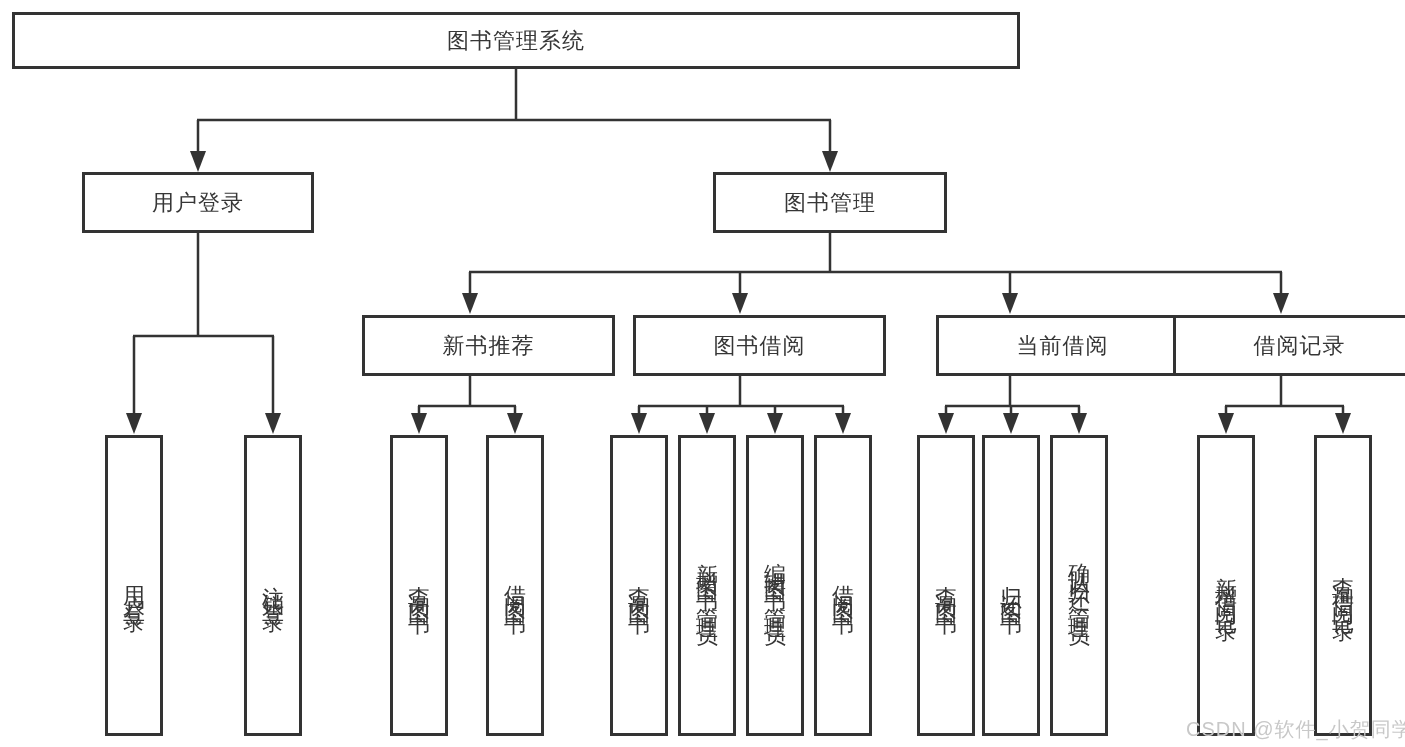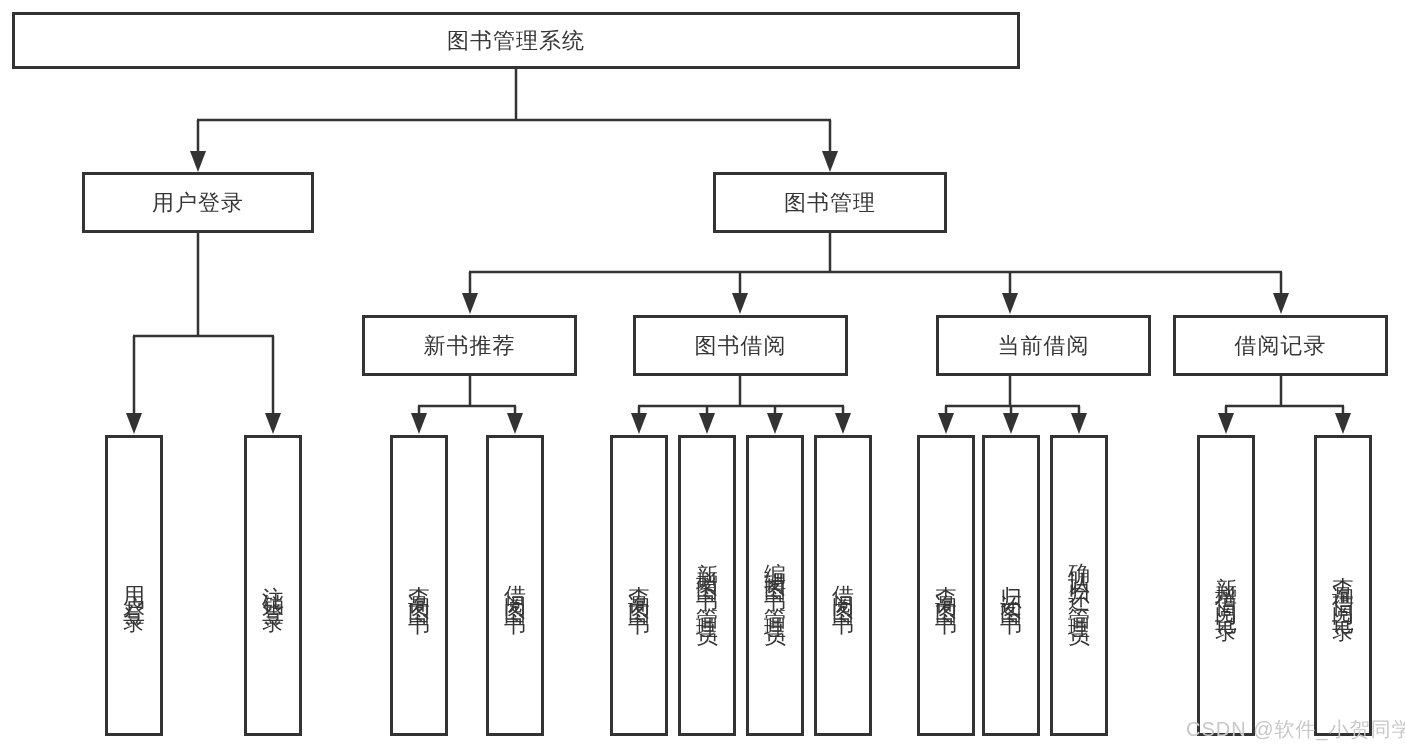--- a/index.html
+++ b/index.html
@@ -26,21 +26,21 @@
     text-orientation: mixed;
     letter-spacing: 9px;
     line-height: 1.0;
   }
   
   .n-root  { left: 12px;  top: 12px;  width: 1008px; height: 57px; }
   
   .n-ulogin { left: 82px;  top: 172px; width: 232px; height: 61px; }
   .n-bmgmt  { left: 713px; top: 172px; width: 234px; height: 61px; }
   
-  .n-l3 { top: 315px; width: 215px; height: 61px; }
+  .n-l3 { top: 315px; width: 253px; height: 61px; }
   .n-newrec { left: 362px; }
   .n-borrow { left: 633px; }
   .n-curr   { left: 936px; }
   .n-rec    { left: 1173px; }
   
   .leaf { top: 435px; width: 58px; height: 301px; }
   .x105{left:105px}.x244{left:244px}.x390{left:390px}.x486{left:486px}
   .x610{left:610px}.x678{left:678px}.x746{left:746px}.x814{left:814px}
   .x917{left:917px}.x982{left:982px}.x1050{left:1050px}
   .x1197{left:1197px}.x1314{left:1314px}

